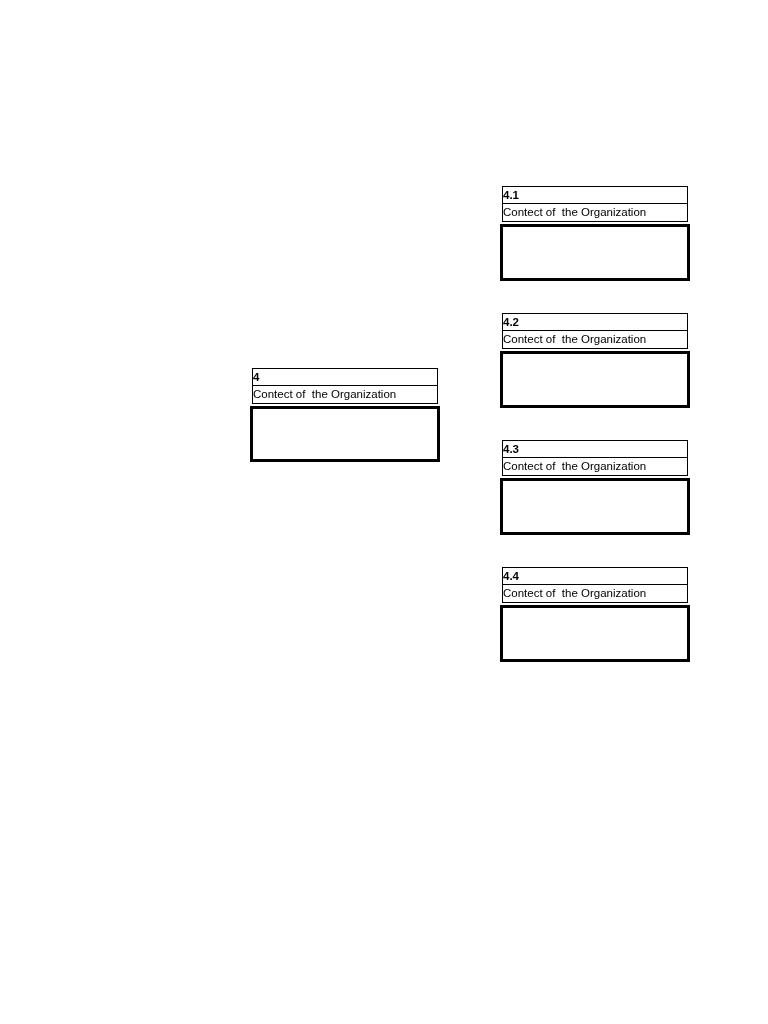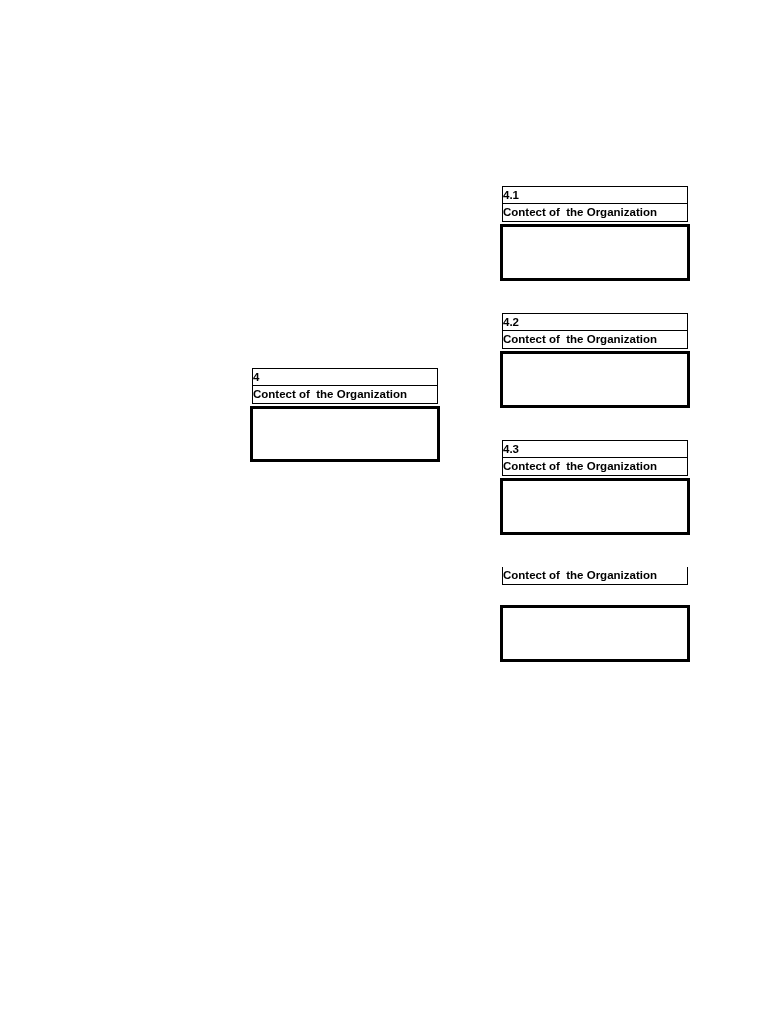--- a/index.html
+++ b/index.html
@@ -54,21 +54,21 @@
     height: 18px;
     line-height: 16px;
     font-size: 11.5px;
     font-weight: 600;
   }
 
   .node-title {
     height: 18px;
     line-height: 16px;
     font-size: 11.5px;
-    font-weight: 700;
+    font-weight: 400;
     border-top: none;
   }
 
   
   .node-body {
     position: absolute;
     left: 0;
     box-sizing: border-box;
     border: 3px solid #000000;
     background: #ffffff;
@@ -103,17 +103,18 @@
     </div>
     <div class="node" style="left: 500px; top: 440px; width: 190px; height: 95px;">
       <div class="node-header" style="width: 186px; border-radius: 8px;">
         <div class="node-num">4.3</div>
         <div class="node-title">Contect of  the Organization</div>
       </div>
       <div class="node-body" style="top: 38px; width: 190px; height: 57px;"></div>
     </div>
     <div class="node" style="left: 500px; top: 567px; width: 190px; height: 95px;">
       <div class="node-header" style="width: 186px;">
+        <div class="node-num">4.4</div>
         <div class="node-title">Contect of  the Organization</div>
       </div>
       <div class="node-body" style="top: 38px; width: 190px; height: 57px;"></div>
     </div>
   </div>
 
 </body></html>

